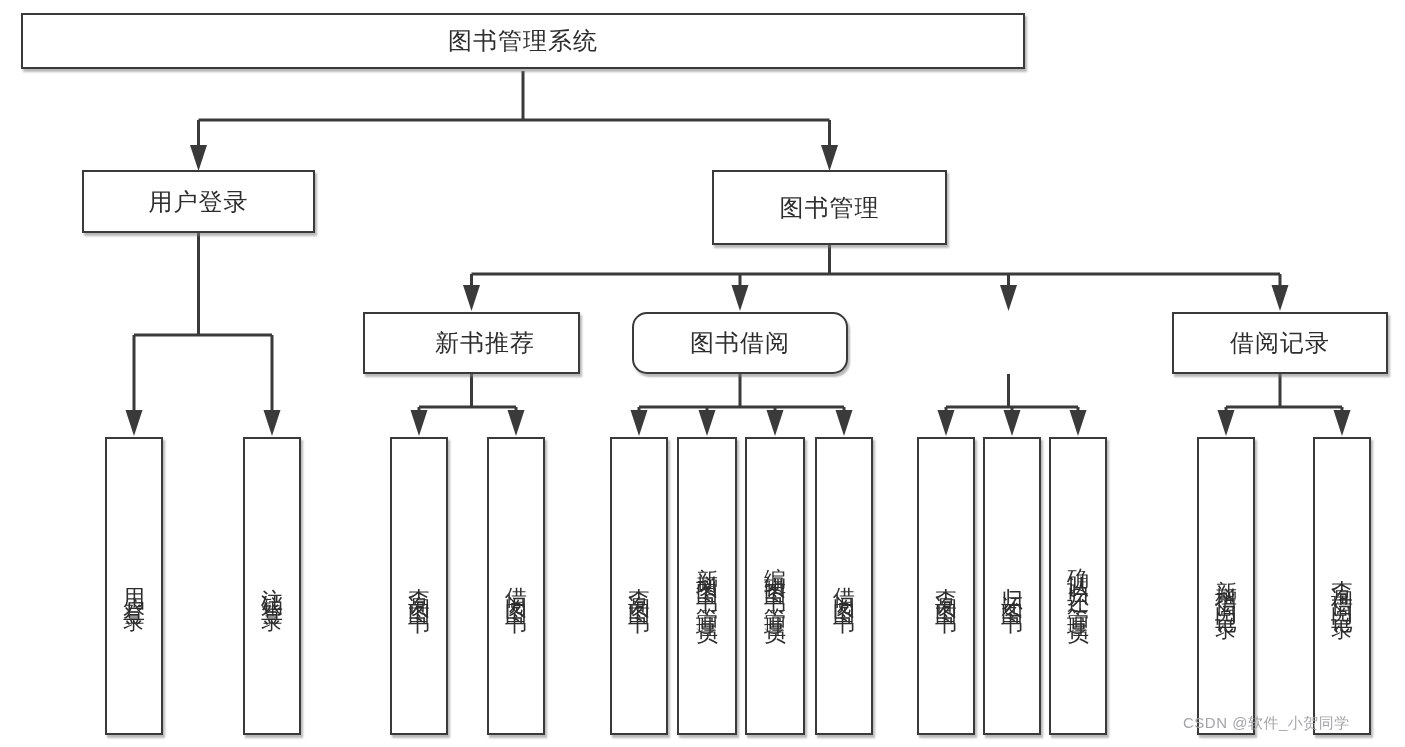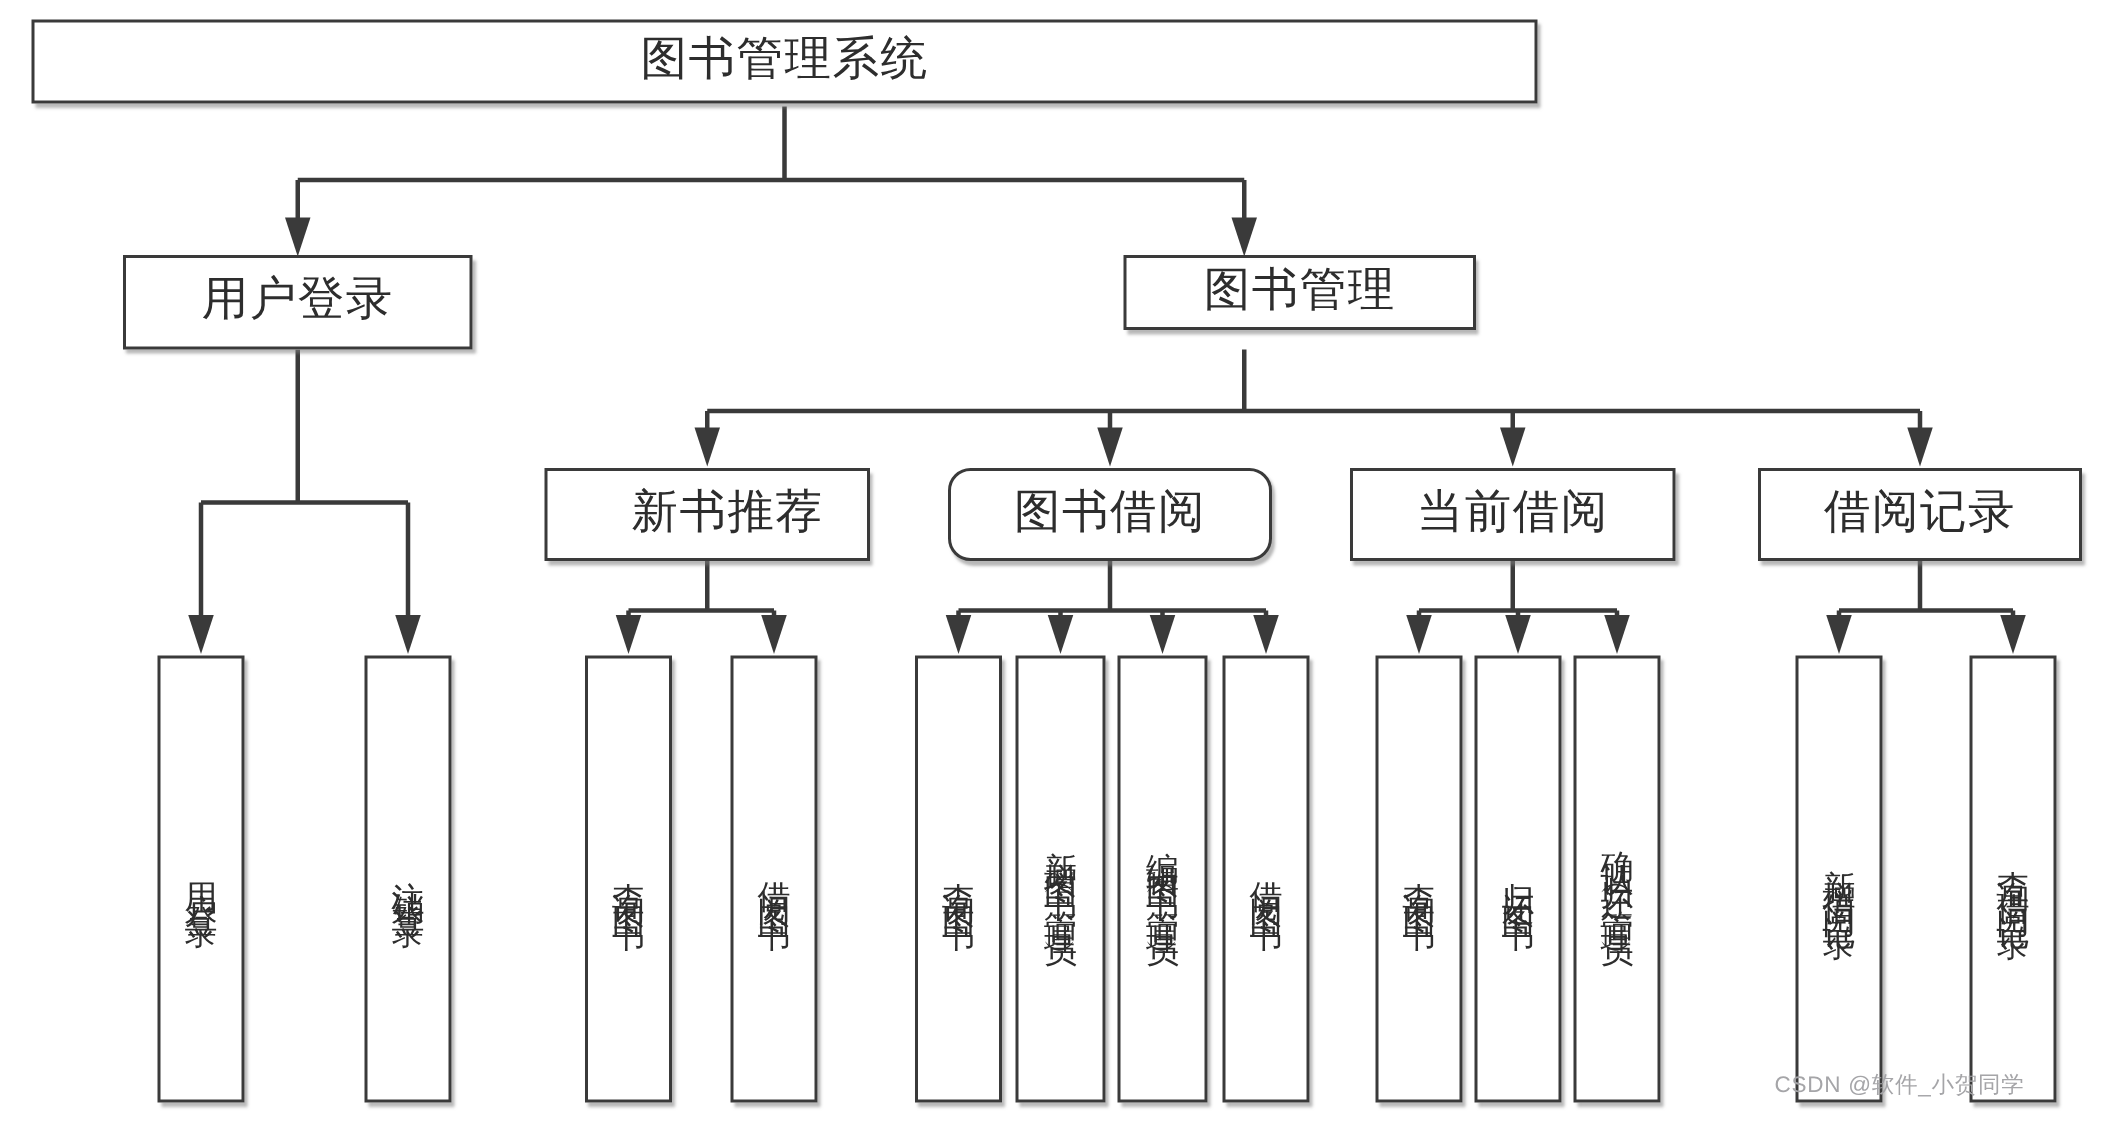--- a/index.html
+++ b/index.html
@@ -21,24 +21,23 @@
     background: #ffffff;
     border: 2.5px solid #3a3a3a;
     box-shadow: 2px 3px 2px rgba(125,125,125,0.55);
     display: flex;
     align-items: center;
     justify-content: center;
     color: #2d2d2d;
     line-height: 1;
   }
   .hbox {
-    font-size: 31px;
+    font-size: 24px;
     letter-spacing: 1px;
     white-space: nowrap;
-    font-family: Liberation Mono, monospace;
   }
   .vbox {
     writing-mode: vertical-rl;
     font-size: 22px;
     letter-spacing: 8px;
     white-space: nowrap;
   }
   .watermark {
     position: absolute;
     left: 1183px;
@@ -82,25 +81,24 @@
       <polygon points="1003.5,410 1020.5,410 1012,436"></polygon>
       <polygon points="1069.5,410 1086.5,410 1078,436"></polygon>
       <polygon points="1217.5,410 1234.5,410 1226,436"></polygon>
       <polygon points="1333.5,410 1350.5,410 1342,436"></polygon>
     </g>
   </svg>
 
   <div class="box hbox" style="left:21px; top:13px; width:1004px; height:56px;">图书管理系统</div>
 
   <div class="box hbox" style="left:82px; top:170px; width:233px; height:63px;">用户登录</div>
-  <div class="box hbox" style="left:749px; top:170px; width:235px; height:50px;">图书管理</div>
+  <div class="box hbox" style="left:712px; top:170px; width:235px; height:75px;">图书管理</div>
 
   <div class="box hbox" style="left:363px; top:312px; width:217px; height:62px;padding-left:27px;">新书推荐</div>
   <div class="box hbox" style="left:632px; top:312px; width:216px; height:62px;border-radius:15px;">图书借阅</div>
-  <div class="box hbox" style="left:900px; top:312px; width:217px; height:62px;">当前借阅</div>
   <div class="box hbox" style="left:1172px; top:312px; width:216px; height:62px;">借阅记录</div>
 
   <div class="box vbox" style="left:105px; top:437px; width:58px; height:298px;">用户登录</div>
   <div class="box vbox" style="left:243px; top:437px; width:58px; height:298px;">注销登录</div>
 
   <div class="box vbox" style="left:390px; top:437px; width:58px; height:298px;">查询图书</div>
   <div class="box vbox" style="left:487px; top:437px; width:58px; height:298px;">借阅图书</div>
 
   <div class="box vbox" style="left:610px; top:437px; width:58px; height:298px;">查询图书</div>
   <div class="box vbox" style="left:677px; top:437px; width:60px; height:298px;">新增图书（管理员）</div>

